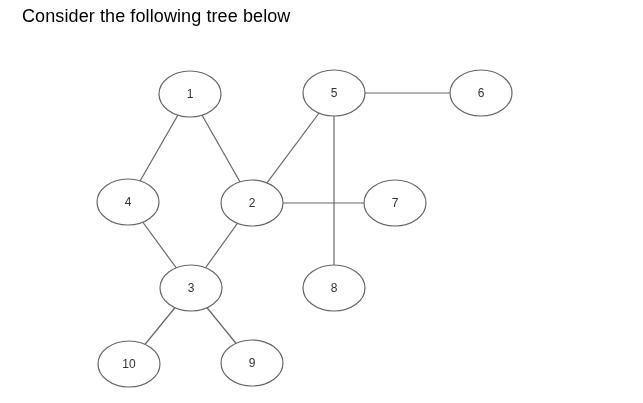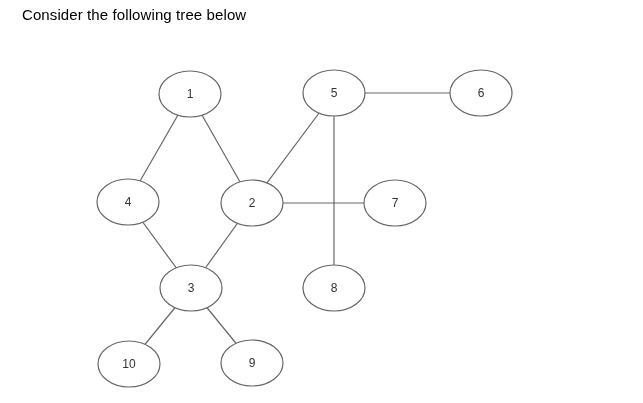--- a/index.html
+++ b/index.html
@@ -8,21 +8,21 @@
     height: 403px;
     background: #ffffff;
     font-family: "Liberation Sans", sans-serif;
     position: relative;
     overflow: hidden;
   }
   .title {
     position: absolute;
     left: 22px;
     top: 6px;
-    font-size: 15px;
+    font-size: 18px;
     color: #000000;
     letter-spacing: 0.1px;
   }
   #tree-canvas {
     position: absolute;
     left: 0;
     top: 0;
   }
   #tree-canvas text {
     font-family: "Liberation Sans", sans-serif;

